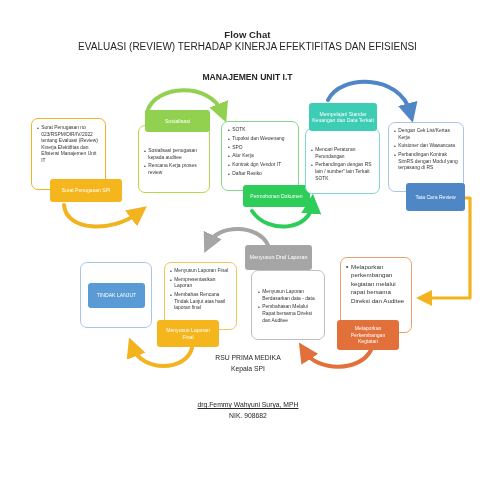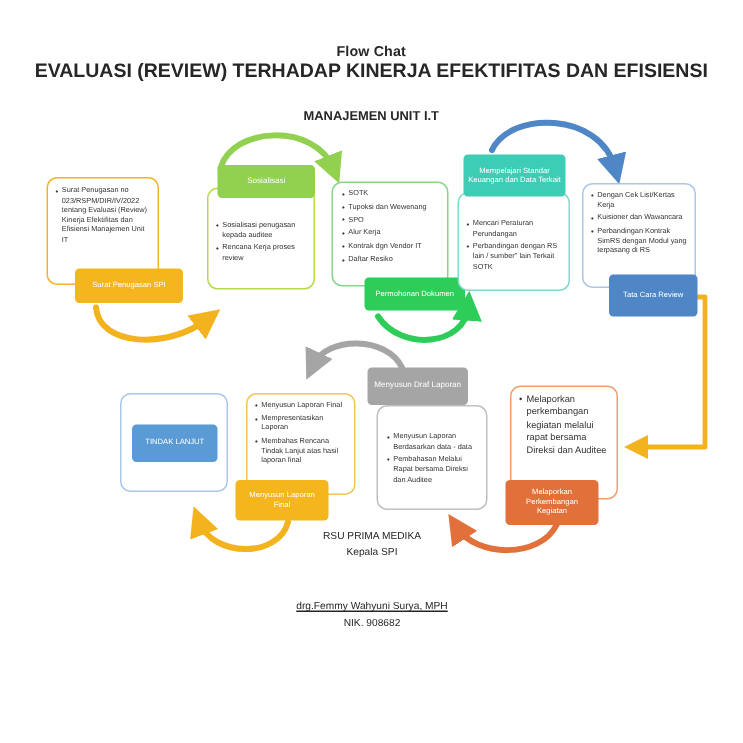--- a/index.html
+++ b/index.html
@@ -10,21 +10,21 @@
     color:#262626;
     overflow:hidden;
     position:relative;
   }
   #canvas{position:absolute;left:0;top:0;width:495px;height:495px;}
   #svg-arrows{position:absolute;left:0;top:0;width:495px;height:495px;pointer-events:none;}
 
   
   .title-block{position:absolute;left:0;top:28px;width:495px;text-align:center;}
   .title-line1{font-size:9.5px;font-weight:700;letter-spacing:.1px;line-height:13px;}
-  .title-line2{font-size:13px;font-weight:700;line-height:12.5px;}
+  .title-line2{font-size:10px;font-weight:400;line-height:12.5px;}
   .title-line3{font-size:8.6px;font-weight:700;line-height:12.5px;margin-top:17px;}
 
   
   .card{position:absolute;background:#ffffff;border-radius:7px;box-sizing:border-box;}
   .card ul{margin:0;padding:0;list-style:none;}
   .card li{
     position:relative;
     font-size:4.9px;
     line-height:6.6px;
     padding-left:4.2px;

